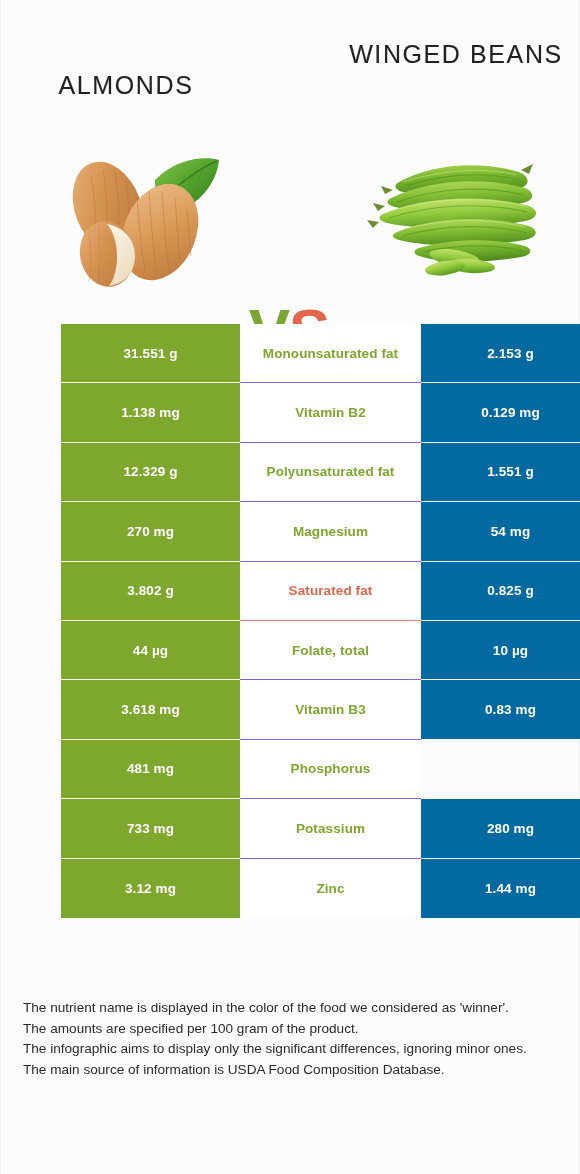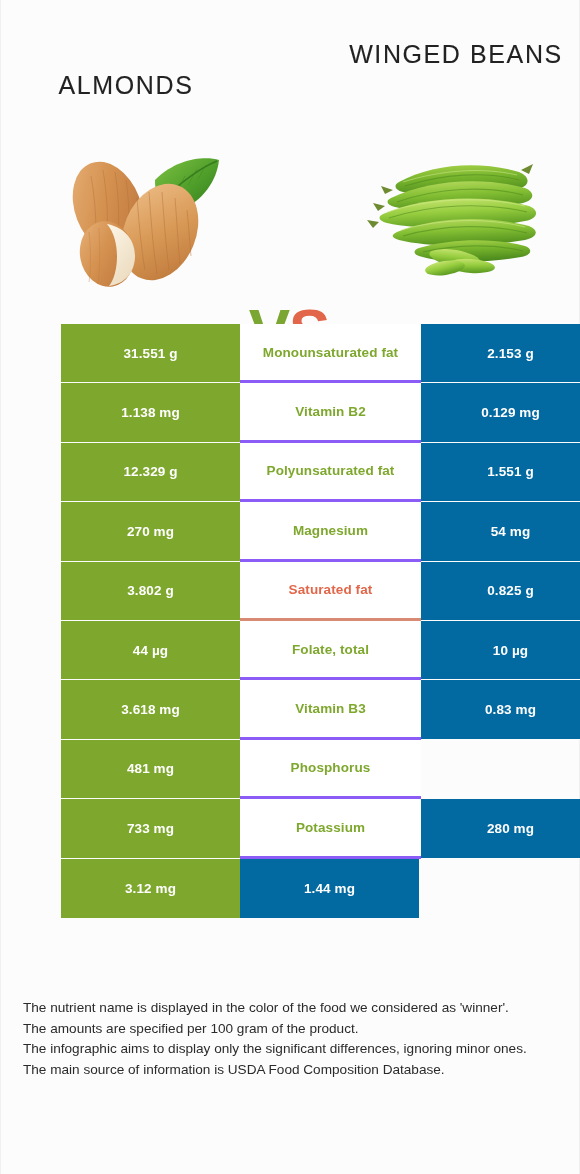--- a/index.html
+++ b/index.html
@@ -118,21 +118,21 @@
   .cell.left {
     width: 179px;
     background: #7EA82D;
     color: #ffffff;
     border-bottom: 1.6px solid #fcfcfc;
   }
   .cell.mid {
     width: 181px;
     background: #ffffff;
     color: #7EA82D;
-    border-bottom: 3px solid #8b5cf6;
+    border-bottom: 1px solid #8b5cf6;
   }
   .cell.mid.orange-label { color: #E2674A; }
   .cell.mid.orange-label { border-bottom-color: #d98a74; }
   .cell.right {
     width: 179px;
     background: #0369a1;
     color: #ffffff;
     border-bottom: 1.6px solid #fcfcfc;
   }
   .row:last-child .cell.left,
@@ -330,20 +330,21 @@
     </div>
 
     <div class="row">
       <div class="cell left">733 mg</div>
       <div class="cell mid">Potassium</div>
       <div class="cell right">280 mg</div>
     </div>
 
     <div class="row">
       <div class="cell left">3.12 mg</div>
+      <div class="cell mid">Zinc</div>
       <div class="cell right">1.44 mg</div>
     </div>
 
   </div>
 
   <div class="footer">
     <div>The nutrient name is displayed in the color of the food we considered as 'winner'.</div>
     <div>The amounts are specified per 100 gram of the product.</div>
     <div>The infographic aims to display only the significant differences, ignoring minor ones.</div>
     <div>The main source of information is USDA Food Composition Database.</div>

